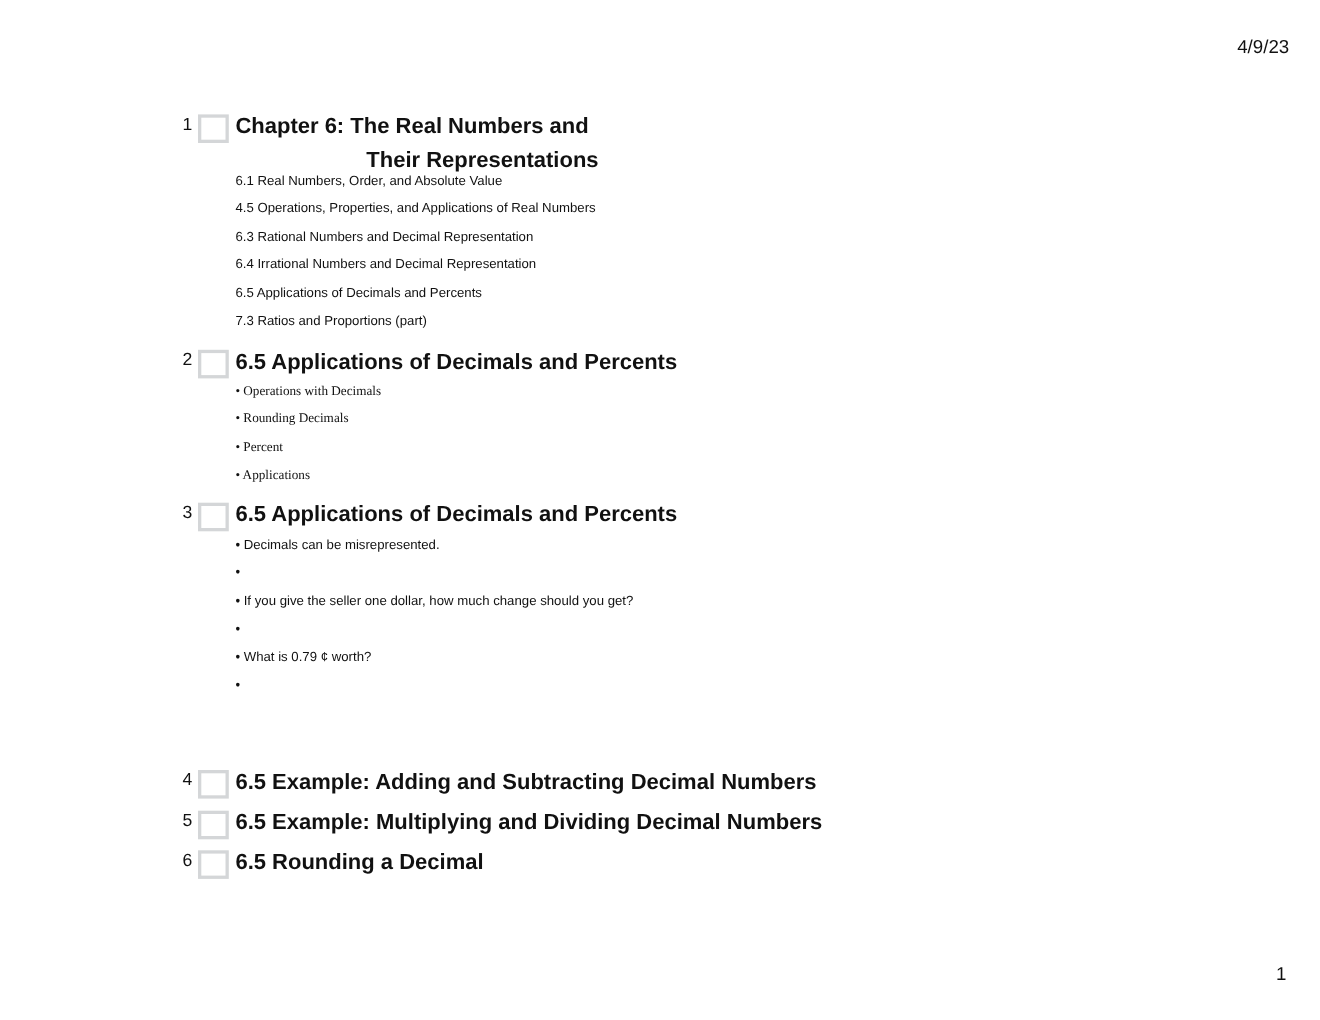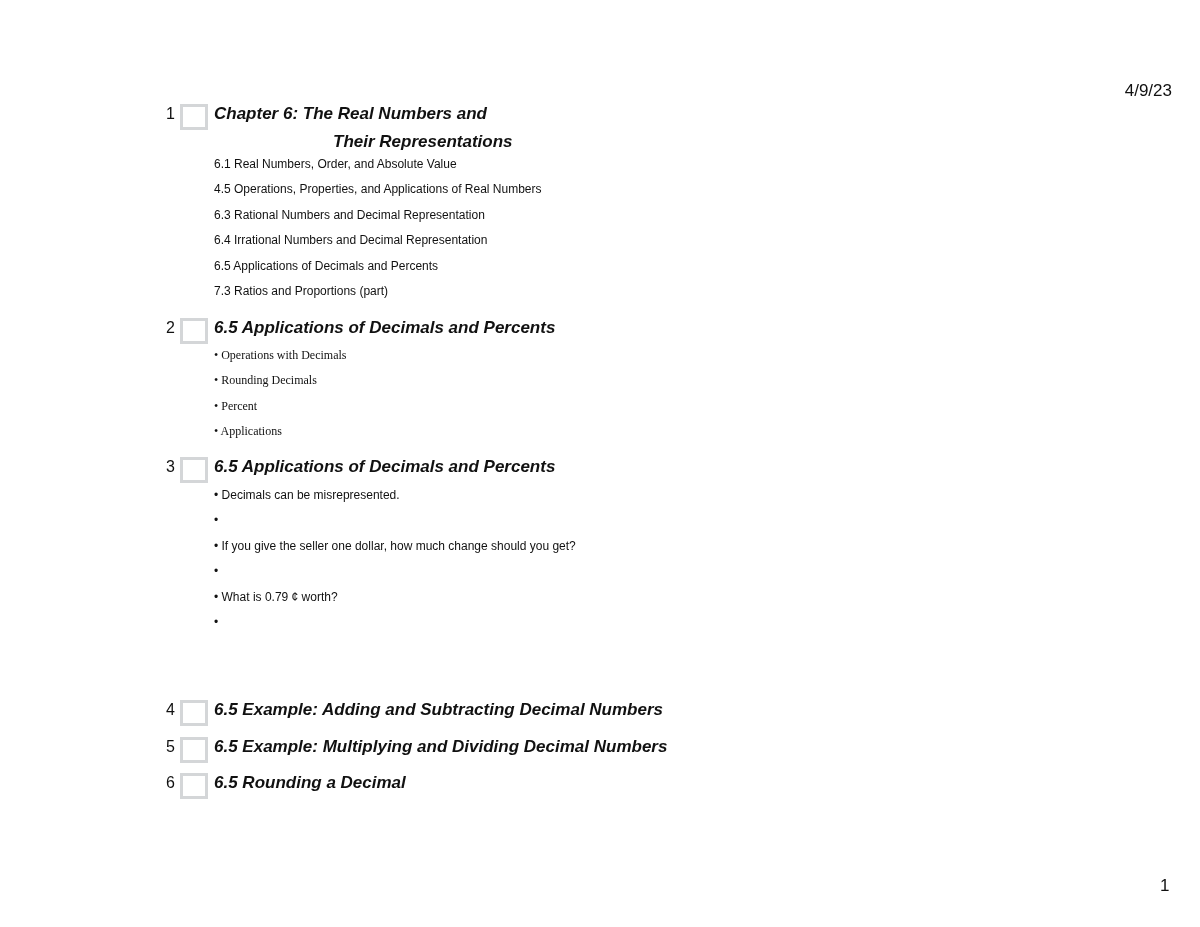--- a/index.html
+++ b/index.html
@@ -1,24 +1,24 @@
 <!DOCTYPE html>
 <html><head>
 <meta charset="utf-8">
 <style>
   html, body { margin:0; padding:0; background:#ffffff; }
   body { width:1200px; height:927px; position:relative; overflow:hidden;
          font-family:"Liberation Sans", sans-serif; color:#111; }
-  .date { position:absolute; top:33px; right:28px; font-size:17px;margin-top:48px; }
+  .date { position:absolute; top:33px; right:28px; font-size:17px; }
   .pagenum { position:absolute; top:876px; left:1160px; font-size:17px; }
   .slide { position:absolute; left:166px; }
   .slide .num { position:absolute; left:0; top:1px; font-size:16px; width:12px; }
   .slide .box { position:absolute; left:14px; top:0; width:22px; height:20px;
                 border:3px solid #d4d6d8; background:#fff; box-sizing:content-box; }
-  .slide .title { position:absolute; left:48px; top:0; font-size:17px; font-weight:bold; white-space:nowrap;font-style:italic; }
+  .slide .title { position:absolute; left:48px; top:0; font-size:20px; font-weight:bold; white-space:nowrap; }
   .slide .title .l2 { display:block; padding-left:119px; margin-top:8px; }
   .lines { position:absolute; left:48px; font-size:12px; white-space:nowrap; }
   .lines div { height:25.4px; line-height:25.4px; }
 </style>
 </head>
 <body>
 
 <div class="date">4/9/23</div>
 
 <div class="slide" style="top:104px;">

